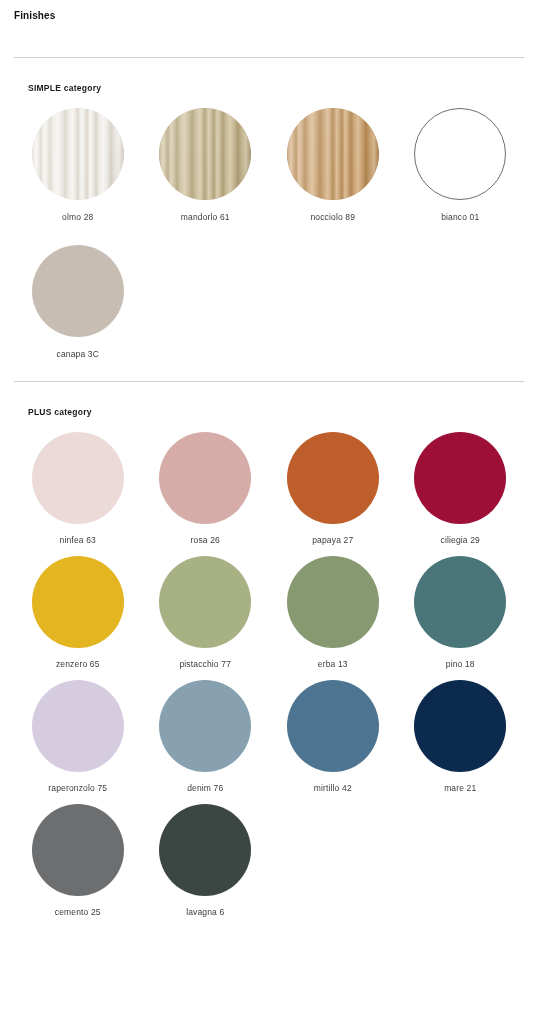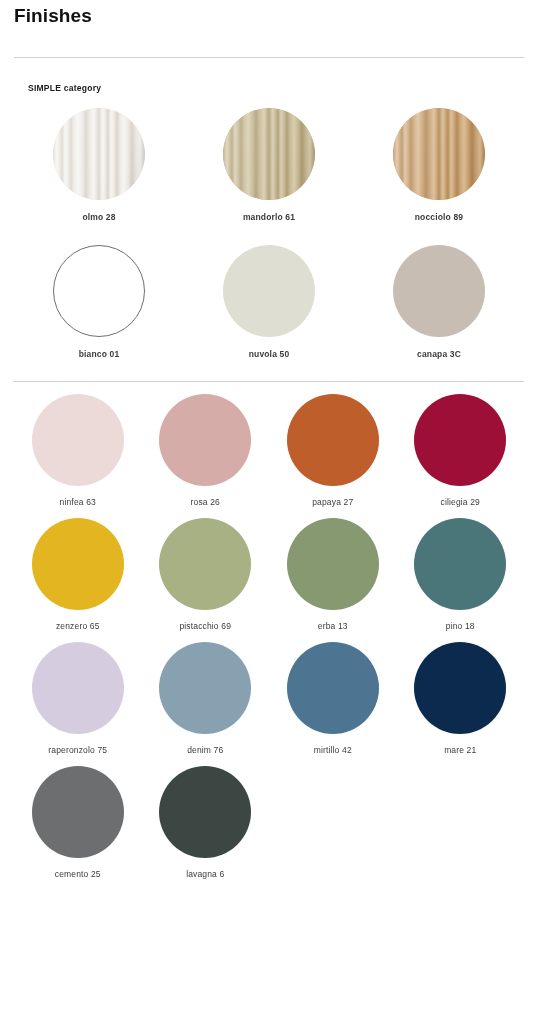--- a/index.html
+++ b/index.html
@@ -16,21 +16,21 @@
     color: #1a1a1a;
     overflow: hidden;
   }
   .page {
     width: 538px;
     height: 1020px;
     position: relative;
     padding: 0 14px;
   }
   .page-title {
-    font-size: 19px;
+    font-size: 10px;
     font-weight: bold;
     letter-spacing: 0.1px;
     color: #111111;
     margin: 0;
     padding-top: 6px;
     line-height: 20px;
   }
   .divider {
     height: 1px;
     background: #cfcfcf;
@@ -46,24 +46,23 @@
     color: #1a1a1a;
     margin: 14px;
     padding-top: 11px;
     line-height: 11px;
   }
   .grid {
     display: grid;
     width: 100%;
   }
   .grid-simple {
-    grid-template-columns: repeat(3, 1fr);
+    grid-template-columns: repeat(4, 1fr);
     margin-top: 8px;
     row-gap: 22px;
-    font-weight: bold;
   }
   .grid-plus {
     grid-template-columns: repeat(4, 1fr);
     margin-top: 12px;
     row-gap: 10px;
   }
   .swatch-cell {
     display: flex;
     flex-direction: column;
     align-items: center;
@@ -129,30 +128,27 @@
         <div class="disc" style="background: rgb(201, 162, 116);">
           <div class="grain" style="background-image: repeating-linear-gradient(90deg, rgb(176, 133, 79) 0px, rgb(201, 162, 116) 2px, rgb(220, 187, 148) 4px, rgb(201, 162, 116) 6px, rgb(176, 133, 79) 9px, rgb(220, 187, 148) 12px, rgb(201, 162, 116) 15px, rgb(176, 133, 79) 18px, rgb(201, 162, 116) 21px, rgb(220, 187, 148) 25px, rgb(201, 162, 116) 29px, rgb(176, 133, 79) 33px, rgb(201, 162, 116) 37px, rgb(220, 187, 148) 41px, rgb(176, 133, 79) 46px), linear-gradient(100deg, rgba(255, 255, 255, 0.28), rgba(0, 0, 0, 0.08)); background-blend-mode: overlay;"></div>
         </div>
         <div class="swatch-label">nocciolo 89</div>
       </div>
       <div class="swatch-cell swatch-simple">
         <div class="disc outlined"></div>
         <div class="swatch-label">bianco 01</div>
       </div>
       <div class="swatch-cell swatch-simple">
-        <div class="disc" style="background: rgb(223, 222, 210);"></div>
-        <div class="swatch-label">nuvola 50</div>
-      </div>
-      <div class="swatch-cell swatch-simple">
         <div class="disc" style="background: rgb(200, 189, 178);"></div>
         <div class="swatch-label">canapa 3C</div>
       </div>
     </div>
 
   <div class="divider divider-plus"></div>
+  <div class="category-label">PLUS category</div>
   <div class="grid grid-plus" id="grid-plus">
       <div class="swatch-cell swatch-plus">
         <div class="disc" style="background: rgb(235, 218, 216);"></div>
         <div class="swatch-label">ninfea 63</div>
       </div>
       <div class="swatch-cell swatch-plus">
         <div class="disc" style="background: rgb(214, 172, 168);"></div>
         <div class="swatch-label">rosa 26</div>
       </div>
       <div class="swatch-cell swatch-plus">
@@ -162,21 +158,21 @@
       <div class="swatch-cell swatch-plus">
         <div class="disc" style="background: rgb(157, 15, 55);"></div>
         <div class="swatch-label">ciliegia 29</div>
       </div>
       <div class="swatch-cell swatch-plus">
         <div class="disc" style="background: rgb(227, 181, 32);"></div>
         <div class="swatch-label">zenzero 65</div>
       </div>
       <div class="swatch-cell swatch-plus">
         <div class="disc" style="background: rgb(168, 177, 132);"></div>
-        <div class="swatch-label">pistacchio 69</div>
+        <div class="swatch-label">pistacchio 77</div>
       </div>
       <div class="swatch-cell swatch-plus">
         <div class="disc" style="background: rgb(135, 153, 113);"></div>
         <div class="swatch-label">erba 13</div>
       </div>
       <div class="swatch-cell swatch-plus">
         <div class="disc" style="background: rgb(74, 118, 121);"></div>
         <div class="swatch-label">pino 18</div>
       </div>
       <div class="swatch-cell swatch-plus">

